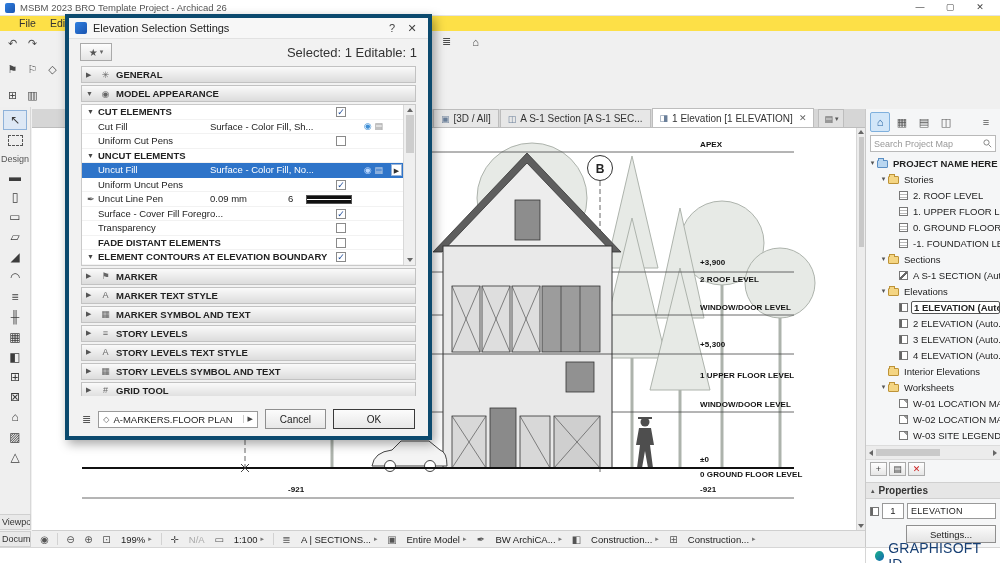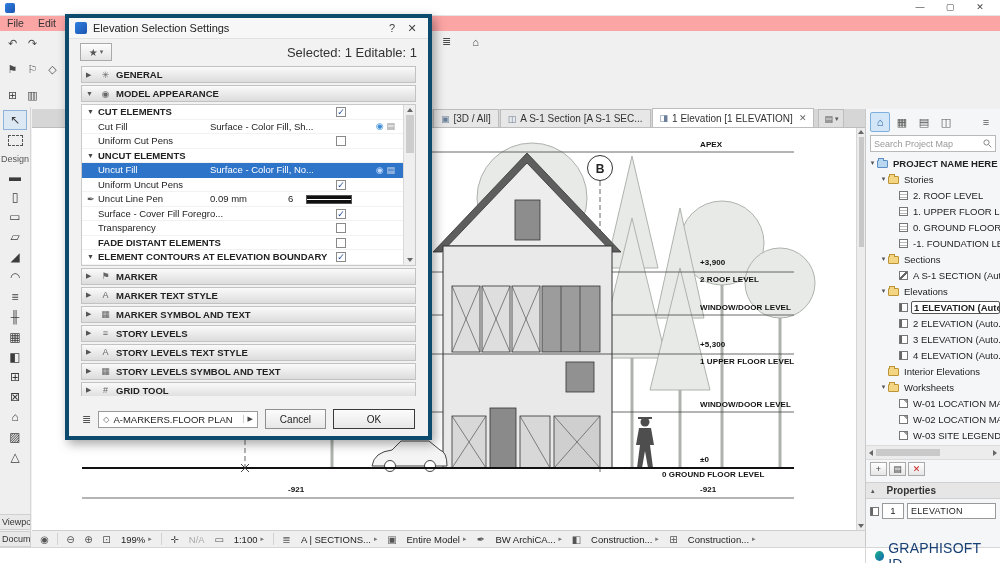--- a/index.html
+++ b/index.html
@@ -5,21 +5,21 @@
   html,body{margin:0;padding:0;background:#888}
   #app{position:relative;width:1000px;height:563px;background:#f0f0f0;overflow:hidden;
        font-family:"Liberation Sans","DejaVu Sans",sans-serif;font-size:11px;color:#222}
   
   .titlebar{position:absolute;left:0;top:0;width:100%;height:16px;background:#fff;border-bottom:1px solid #e4e4e4;
             display:flex;align-items:center;padding:0 5px;box-sizing:border-box}
   .app-ic{width:10px;height:10px;border-radius:2px;background:linear-gradient(135deg,#2f7fe0,#1b55b0);margin-right:5px;flex:0 0 auto}
   .wtitle{font-size:9.5px;color:#555;white-space:nowrap}
   .wctrl{margin-left:auto;display:flex}
   .wbtn{width:30px;height:15px;text-align:center;font-size:9px;color:#444;line-height:15px}
-  .menubar{position:absolute;left:0;top:16px;width:100%;height:15px;background:#fca5a5;display:flex;padding-left:0;box-sizing:border-box}
+  .menubar{position:absolute;left:0;top:16px;width:100%;height:15px;background:#fde047;display:flex;padding-left:12px;box-sizing:border-box}
   .menu{padding:0 7px;font-size:10.5px;line-height:15px;color:#333}
   .tbrow{position:absolute;display:flex;gap:3px;align-items:center}
   #tbrow1{left:4px;top:35px}#tbrow2{left:4px;top:61px}#tbrow3{left:4px;top:87px}
   #tbright{left:438px;top:33px;gap:12px}
   .tbtn{min-width:17px;height:17px;display:flex;align-items:center;justify-content:center;font-size:11px;color:#4a4a4a}
   
   .toolbox{position:absolute;left:0;top:107px;width:31px;height:407px;background:#efefef;border-right:1px solid #d8d8d8;
            box-sizing:border-box;display:flex;flex-direction:column;align-items:center;padding-top:3px}
   .tgrp{display:flex;flex-direction:column;align-items:center}
   .tool{width:24px;height:20px;display:flex;align-items:center;justify-content:center;font-size:12px;color:#3c3c3c}
@@ -39,22 +39,22 @@
   .tic{font-size:9px;color:#6a7f99}
   .tclose{font-size:9px;color:#666;margin-left:2px}
   .tabmenu{height:17px;display:flex;align-items:center;gap:2px;padding:0 5px;font-size:9px;color:#555;
            background:#e0e0e0;border:1px solid #bdbdbd;border-bottom:none;margin-left:3px}
   .drawing{position:absolute;left:32px;top:128px;width:833px;height:402px;background:#fff;overflow:hidden}
   .dsvg{position:absolute;left:0;top:0}
   .bmark{position:absolute;left:555px;top:27px;width:26px;height:26px;border:1.4px solid #333;border-radius:50%;
          background:#fff;text-align:center;line-height:26px;font-size:12px;font-weight:bold;box-sizing:border-box}
   .lvl{position:absolute;font-size:8px;font-weight:bold;color:#111;white-space:nowrap;letter-spacing:.1px}
   .lv0{left:668px;top:12px}.lv1{left:668px;top:130px}.lv2{left:668px;top:147px}.lv3{left:668px;top:175px}
-  .lv4{left:668px;top:212px}.lv5{left:668px;top:229px}.lv6{left:668px;top:272px}.lv7{left:668px;top:327px}
-  .lv8{left:630px;top:342px}.lv9{left:668px;top:357px}.lv10{left:256px;top:357px}
+  .lv4{left:668px;top:212px}.lv5{left:668px;top:243px}.lv6{left:668px;top:272px}.lv7{left:668px;top:327px}
+  .lv8{left:668px;top:342px}.lv9{left:668px;top:357px}.lv10{left:256px;top:357px}
   .dvscroll{position:absolute;right:0;top:0;bottom:0;width:9px;background:#ececec;border-left:1px solid #d6d6d6;
             display:flex;flex-direction:column;align-items:center;padding:2px 0;box-sizing:border-box}
   .dvscroll .vthumb{width:5px;height:110px;background:#c8c8c8;margin-top:3px}
   
   .dialog{position:absolute;left:65px;top:14px;width:367px;height:426px;background:#f2f2f2;border:4px solid #0c4a6e;
           box-shadow:3px 4px 10px rgba(0,0,0,.35);z-index:40;box-sizing:border-box}
   .dtitle{height:20px;display:flex;align-items:center;padding:0 6px;background:#f7f7f7;border-bottom:1px solid #e2e2e2}
   .dic{width:12px;height:12px;border-radius:2px;background:linear-gradient(135deg,#2f7fe0,#1b55b0);margin-right:6px}
   .dtitle .t{font-size:11px;color:#222}
   .dhelp{margin-left:auto}
@@ -64,21 +64,21 @@
           display:flex;align-items:center;justify-content:center;gap:2px;font-size:10px;color:#555}
   .favbtn .sm{font-size:7px;color:#666}
   .selinfo{margin-left:auto;font-size:13px;color:#333}
   .dbody{position:absolute;left:12px;right:12px;top:48px;bottom:40px;overflow:hidden}
   .phead{height:15px;background:linear-gradient(#fafafa,#dcdcdc);border:1px solid #c2c2c2;display:flex;align-items:center;
          gap:4px;padding:0 4px;margin-bottom:2px}
   .phead .arr{font-size:7px;color:#555;width:9px}
   .phead .pic{font-size:9px;color:#666;width:13px;text-align:center}
   .phead .plbl{font-size:9.5px;font-weight:bold;color:#222}
   .ma-wrap{position:relative;margin-bottom:2px;background:#fff;border:1px solid #c9c9c9}
-  .ma-rows{}
+  .ma-rows{margin-right:12px}
   .dlg-row{position:relative;height:14.5px;display:flex;align-items:center;font-size:9.5px;background:#fff;
            border-bottom:1px solid #f2f2f2;padding-left:5px;box-sizing:border-box}
   .dlg-row .arr{width:11px;font-size:7px;color:#444;flex:0 0 auto}
   .dlg-row .spac{width:11px;flex:0 0 auto}
   .dlg-row .ric{width:11px;font-size:9px;color:#555;flex:0 0 auto}
   .dlg-row .lbl{white-space:nowrap;overflow:hidden}
   .dlg-row.group .lbl{font-weight:bold}
   .dlg-row .val{position:absolute;left:128px;white-space:nowrap}
   .dlg-row .pennum{left:206px}
   .swatch{position:absolute;left:224px;top:3px;width:46px;height:9px;background:#101010;border:1px solid #555;box-sizing:border-box}
@@ -139,21 +139,21 @@
   .ic.worksheet{width:9px;height:9px;border:1px solid #777;background:linear-gradient(225deg,#999 22%,#fff 22%)}
   .nav-hsb{height:13px;margin-top:2px;display:flex;align-items:center;background:#ececec;border-top:1px solid #dcdcdc;
            border-bottom:1px solid #dcdcdc;padding:0 3px;flex:0 0 auto}
   .hthumb{height:7px;background:#c9c9c9;flex:0 0 64px;margin:0 3px}
   .hsp{flex:1}
   .nav-btns{height:18px;display:flex;gap:2px;padding:2px 4px;flex:0 0 auto}
   .nbtn{width:17px;height:14px;border:1px solid #aaa;background:linear-gradient(#fff,#e6e6e6);font-size:9px;
         display:flex;align-items:center;justify-content:center;color:#444;box-sizing:border-box}
   .nbtn.red{color:#cc2222;font-weight:bold}
   .nav-props-head{height:15px;background:#e6e6e6;border-top:1px solid #d0d0d0;border-bottom:1px solid #d0d0d0;
-                  display:flex;align-items:center;gap:12px;padding:0 5px;font-size:10px;font-weight:bold;color:#333;flex:0 0 auto}
+                  display:flex;align-items:center;gap:4px;padding:0 5px;font-size:10px;font-weight:bold;color:#333;flex:0 0 auto}
   .parr{font-size:7px;color:#555}
   .nav-fields{height:20px;display:flex;align-items:center;gap:3px;padding:2px 4px;flex:0 0 auto}
   .nf-id{width:20px;height:14px;border:1px solid #999;background:#fff;font-size:9.5px;text-align:center;line-height:14px}
   .nf-name{flex:1;height:14px;border:1px solid #999;background:#fff;font-size:9px;line-height:14px;padding:0 3px;letter-spacing:.3px}
   .nav-settings{display:flex;justify-content:flex-end;padding:2px 4px;flex:0 0 auto}
   .sbtn{width:88px;height:16px;border:1px solid #8f8f8f;background:linear-gradient(#fbfbfb,#e4e4e4);font-size:9.5px;
         display:flex;align-items:center;justify-content:center}
   .brand{position:absolute;left:865px;top:547px;width:135px;height:16px;background:#fff;border-top:1px solid #d6d6d6;
          border-left:1px solid #d6d6d6;display:flex;align-items:center;gap:4px;padding:0 9px;box-sizing:border-box}
   .blogo{width:10px;height:10px;border-radius:50%;background:linear-gradient(135deg,#19b288,#1667b3)}
@@ -168,20 +168,21 @@
   .sb-arr{font-size:7px;color:#777}
   .sb-sep{width:1px;height:12px;background:#d2d2d2;margin:0 3px}
 </style>
 </head>
 <body>
 
 <div id="app">
 
   <div class="titlebar">
     <span class="app-ic"></span>
+    <span class="wtitle">MSBM 2023 BRO Template Project - Archicad 26</span>
     <div class="wctrl">
         <span class="wbtn">—</span>
         <span class="wbtn">▢</span>
         <span class="wbtn">✕</span>
       </div>
   </div>
 
   <div class="menubar">
       <div class="menu">File</div>
       <div class="menu">Edit</div>
@@ -664,20 +665,23 @@
       </div>
     <div class="nav-props-head">
       <span class="parr">▴</span>
       <span>Properties</span>
     </div>
     <div class="nav-fields">
       <span class="ic elevation"></span>
       <div class="nf-id">1</div>
       <div class="nf-name">ELEVATION</div>
     </div>
+    <div class="nav-settings">
+      <div class="sbtn">Settings...</div>
+    </div>
   </div>
 
   <div class="bottomstrip"></div>
   <div class="brand">
     <span class="blogo"></span>
     <span class="btext">GRAPHISOFT ID</span>
   </div>
 
   <div class="statusbar">
       <div class="sb-ic">◉</div>

